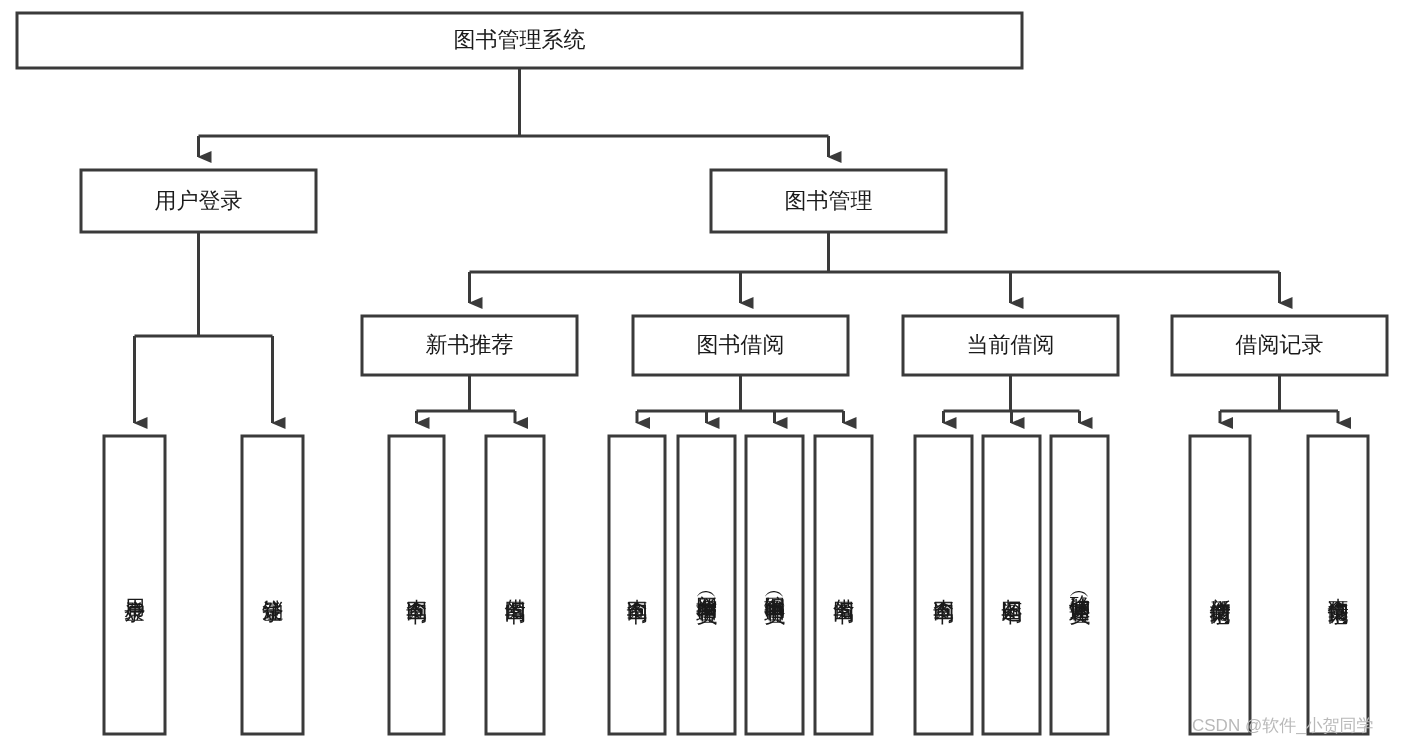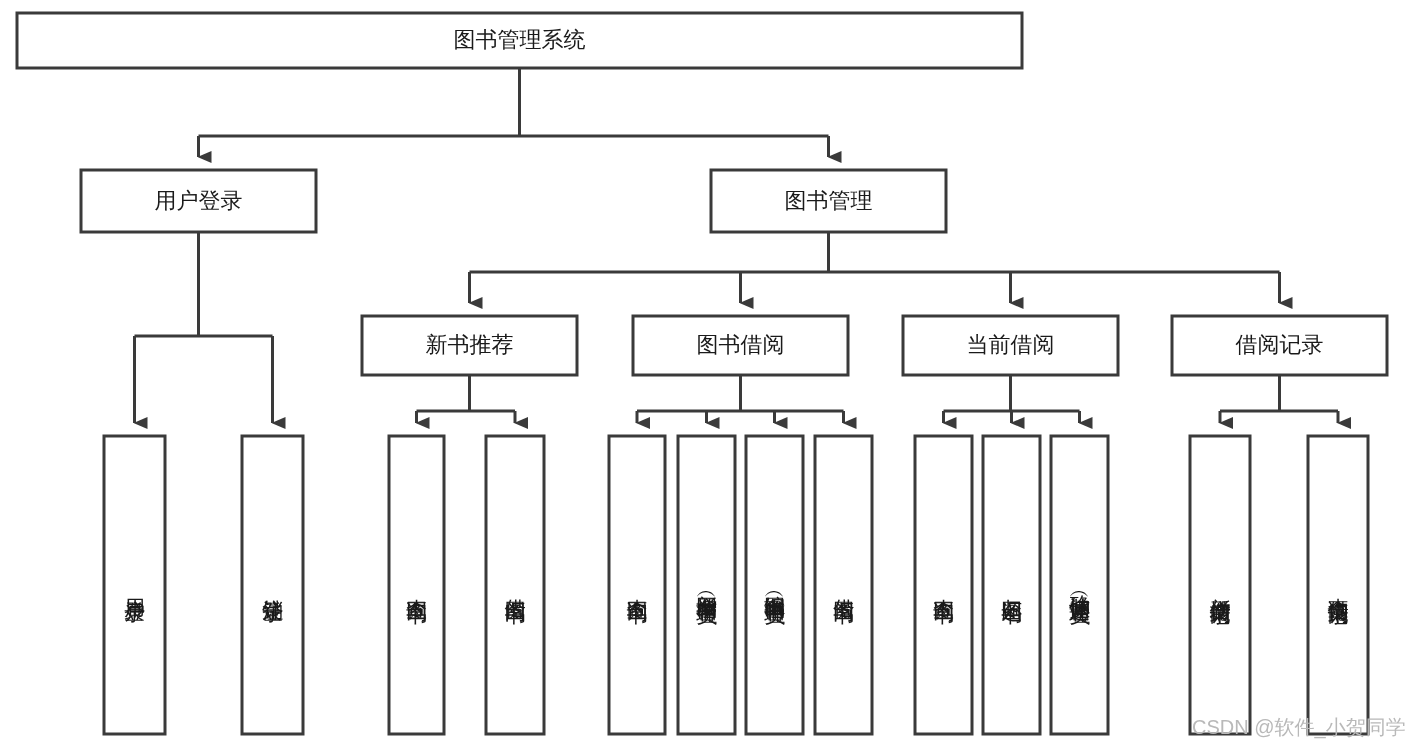--- a/index.html
+++ b/index.html
@@ -60,21 +60,21 @@
     display: flex;
     align-items: center;
     justify-content: center;
     text-align: center;
     white-space: nowrap;
     pointer-events: none;
   }
   .watermark {
     position: absolute;
     font-family: "Liberation Sans", "DejaVu Sans", sans-serif;
-    font-size: 20px;
+    font-size: 17px;
     color: #b9b9b9;
     white-space: nowrap;
   }
 </style>
 </head>
 <body>
 
 <div id="diagram-root">
 
   <svg id="tree-svg" viewBox="0 0 1405 747">

